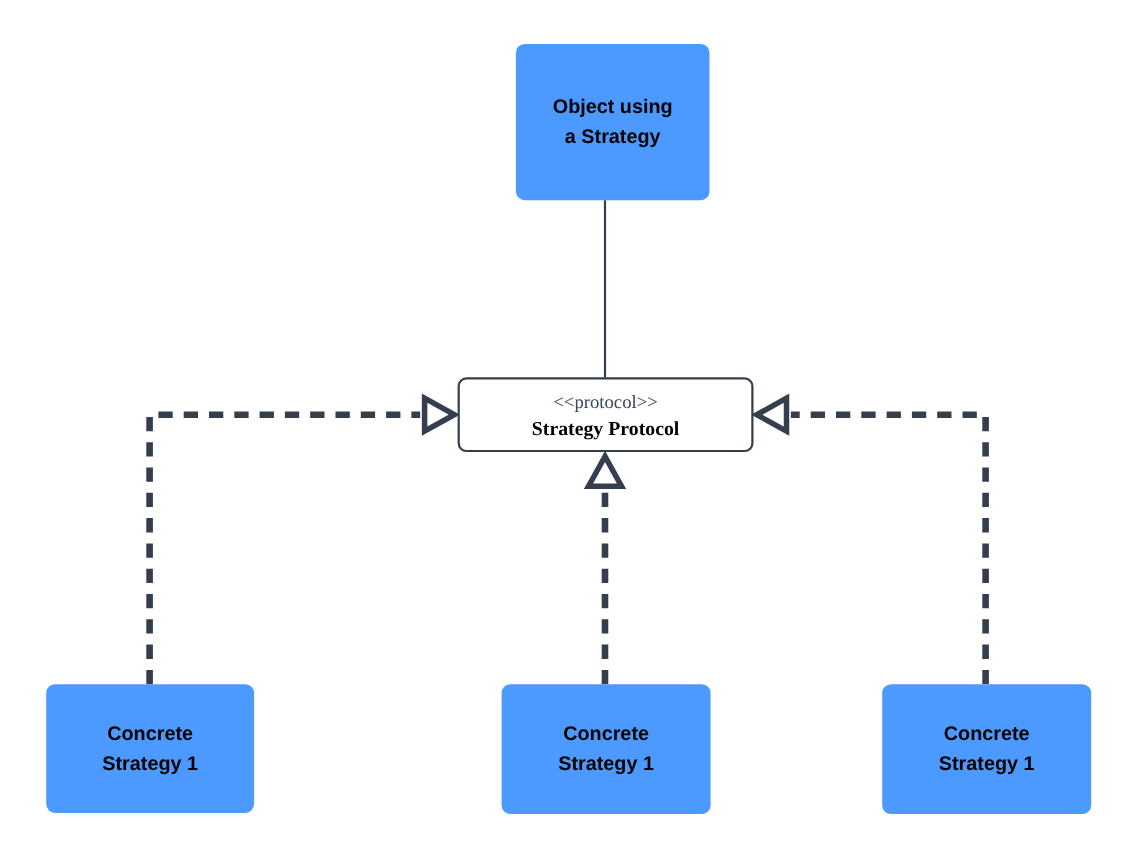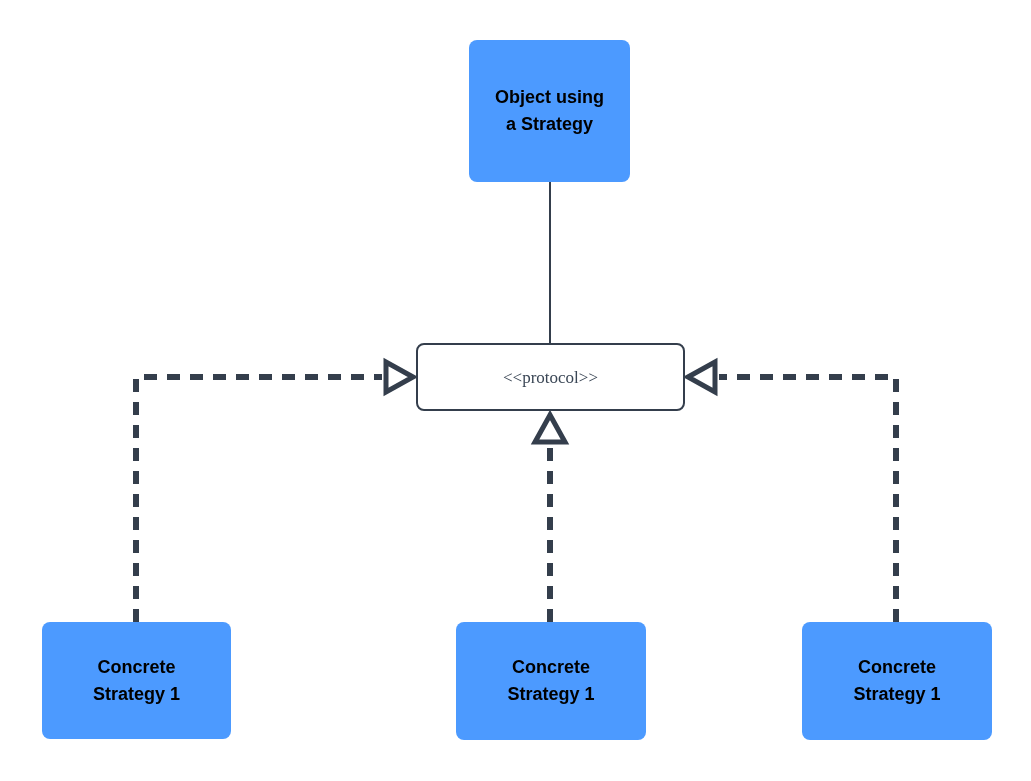--- a/index.html
+++ b/index.html
@@ -33,21 +33,21 @@
     border-radius: 8px;
   }
   .node.blue {
     background: var(--node-fill);
     color: var(--node-text);
     font-weight: bold;
     font-size: 18px;
     line-height: 27px;
     white-space: pre-line;
   }
-  #node-context  { left: 469px; top: 40px;  width: 161px; height: 142px; }
+  #node-context  { left: 469px; top: 40px;  width: 176px; height: 142px; }
   #node-c1       { left: 42px;  top: 622px; width: 189px; height: 117px; }
   #node-c2       { left: 456px; top: 622px; width: 190px; height: 118px; }
   #node-c3       { left: 802px; top: 622px; width: 190px; height: 118px; }
   #node-protocol {
     left: 416px; top: 343px; width: 269px; height: 68px;
     background: var(--protocol-fill);
     border: 2px solid var(--connector);
     border-radius: 8px;
     font-family: Liberation Serif, serif;
   }
@@ -73,20 +73,21 @@
     <polygon class="arrowhead" points="688,377 715,362 715,392"></polygon>
   </svg>
 
   <div class="node blue" id="node-context">
     <span>Object using
 a Strategy</span>
   </div>
 
   <div class="node" id="node-protocol">
     <div class="stereotype">&lt;&lt;protocol&gt;&gt;</div>
+    <div class="proto-name">Strategy Protocol</div>
   </div>
 
   <div class="node blue" id="node-c1">
     <span>Concrete
 Strategy 1</span>
   </div>
 
   <div class="node blue" id="node-c2">
     <span>Concrete
 Strategy 1</span>

